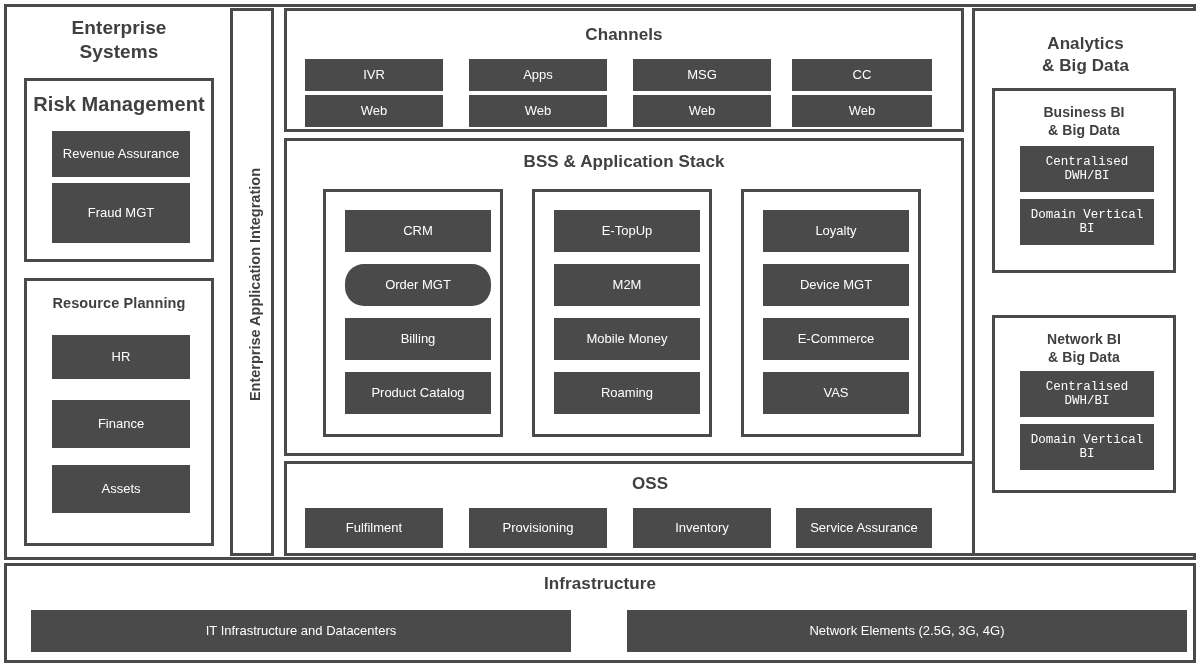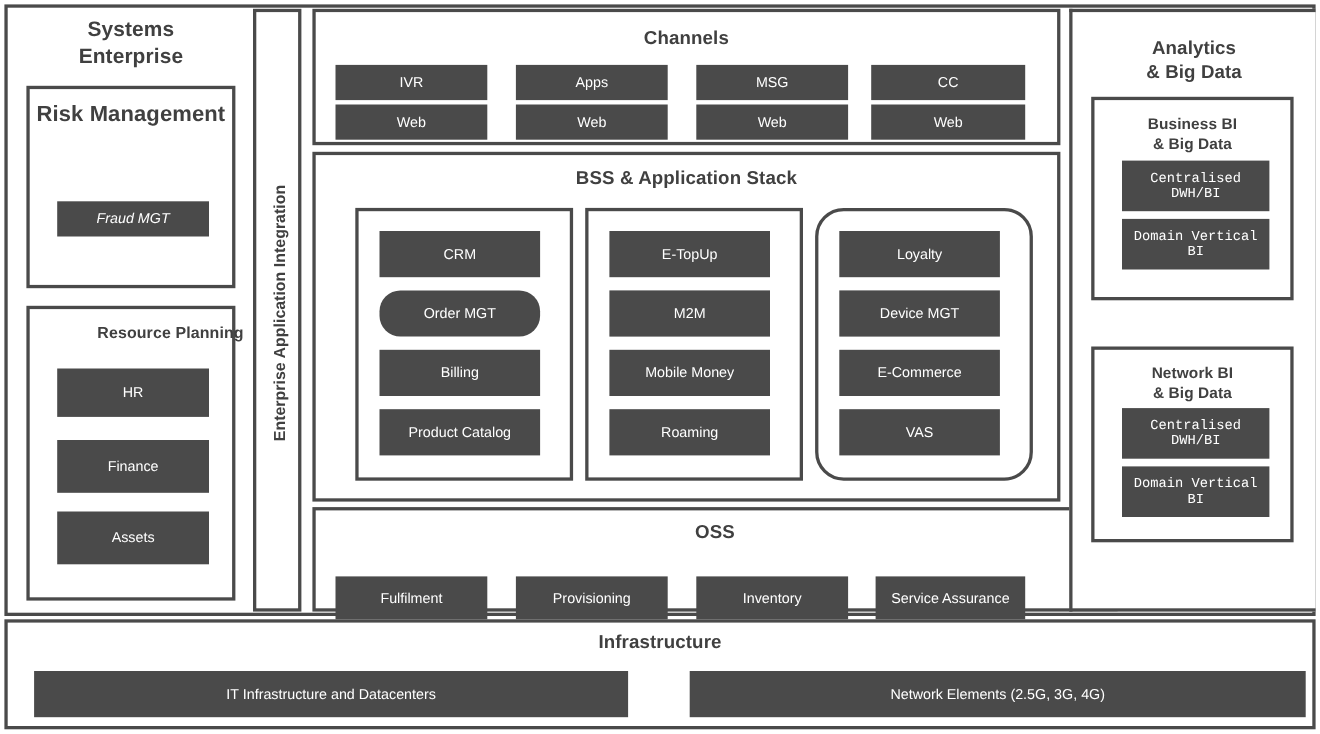--- a/index.html
+++ b/index.html
@@ -27,21 +27,21 @@
 
   
   #outer-top{left:4px;top:4px;width:1192px;height:556px;}
   #outer-infra{left:4px;top:563px;width:1192px;height:100px;}
 
   
   #ent-title{position:absolute;left:14px;top:16px;width:210px;font-size:19px;line-height:24px;}
   #risk-box{left:24px;top:78px;width:190px;height:184px;}
   #risk-title{position:absolute;left:0;top:12px;width:100%;font-size:20px;}
   #rp-box{left:24px;top:278px;width:190px;height:268px;}
-  #rp-title{position:absolute;left:0;top:14px;width:100%;font-size:14.5px;padding-left:36px;}
+  #rp-title{position:absolute;left:0;top:14px;width:100%;font-size:14.5px;}
   .ent-tile{position:absolute;left:25px;width:138px;font-size:13px;}
 
   
   #eai-box{left:230px;top:8px;width:44px;height:548px;border-width:3px;}
   #eai-label{
     position:absolute;left:0;top:0;width:44px;height:548px;
     display:flex;align-items:center;justify-content:center;
   }
   #eai-label span{
     writing-mode:vertical-rl;transform:rotate(180deg);
@@ -49,27 +49,27 @@
   }
 
   
   #channels-box{left:284px;top:8px;width:680px;height:124px;}
   #channels-title{position:absolute;left:0;top:14px;width:100%;font-size:17px;}
   .chan-tile{position:absolute;height:32px;font-size:13px;}
 
   
   #bss-box{left:284px;top:138px;width:680px;height:318px;}
   #bss-title{position:absolute;left:0;top:11px;width:100%;font-size:17px;}
-  .bss-col{position:absolute;top:48px;width:198px;height:248px;}
+  .bss-col{position:absolute;top:48px;width:180px;height:248px;}
   .bss-tile{position:absolute;left:19px;width:146px;height:42px;font-size:13px;}
 
   
   #oss-box{left:284px;top:461px;width:732px;height:95px;}
   #oss-title{position:absolute;left:0;top:10px;width:100%;font-size:17px;}
-  .oss-tile{position:absolute;top:60px;height:40px;font-size:13px;}
+  .oss-tile{position:absolute;top:44px;height:40px;font-size:13px;}
 
   
   #analytics-box{left:972px;top:8px;width:224px;height:548px;border-right:none;}
   #ana-title{position:absolute;left:0;top:22px;width:100%;font-size:17px;line-height:22px;}
   #bbi-box{left:992px;top:88px;width:184px;height:185px;}
   #nbi-box{left:992px;top:315px;width:184px;height:178px;}
   .bi-title{position:absolute;left:0;top:12px;width:100%;font-size:14px;line-height:18px;}
   .bi-tile{position:absolute;left:25px;width:134px;font-size:12.5px;font-family:Liberation Mono, monospace;}
 
   
@@ -77,27 +77,28 @@
   .infra-tile{position:absolute;top:44px;height:42px;font-size:13px;}
 </style>
 </head>
 <body>
 
 <div class="canvas">
 
   <div class="frame" id="outer-top"></div>
 
   <div class="title" id="ent-title">
+    <div>Enterprise</div>
     <div>Systems</div>
-    <div>Enterprise</div>
   </div>
 
   <div class="frame" id="risk-box">
     <div class="title" id="risk-title">Risk Management</div>
-    <div class="tile ent-tile" style="top:102px;height:32px;font-style:italic;">Fraud MGT</div>
+    <div class="tile ent-tile" style="top:50px;height:46px;">Revenue Assurance</div>
+    <div class="tile ent-tile" style="top:102px;height:60px;">Fraud MGT</div>
   </div>
 
   <div class="frame" id="rp-box">
     <div class="title" id="rp-title">Resource Planning</div>
     <div class="tile ent-tile" style="top:54px;height:44px;">HR</div>
     <div class="tile ent-tile" style="top:119px;height:48px;">Finance</div>
     <div class="tile ent-tile" style="top:184px;height:48px;">Assets</div>
   </div>
 
   <div class="frame" id="eai-box">
@@ -130,21 +131,21 @@
       <div class="tile bss-tile" style="top:180px;">Product Catalog</div>
     </div>
 
     <div class="frame bss-col" style="left:245px;">
       <div class="tile bss-tile" style="top:18px;">E-TopUp</div>
       <div class="tile bss-tile" style="top:72px;">M2M</div>
       <div class="tile bss-tile" style="top:126px;">Mobile Money</div>
       <div class="tile bss-tile" style="top:180px;">Roaming</div>
     </div>
 
-    <div class="frame bss-col" style="left:454px;border-radius:26px;">
+    <div class="frame bss-col" style="left:454px;">
       <div class="tile bss-tile" style="top:18px;">Loyalty</div>
       <div class="tile bss-tile" style="top:72px;">Device MGT</div>
       <div class="tile bss-tile" style="top:126px;">E-Commerce</div>
       <div class="tile bss-tile" style="top:180px;">VAS</div>
     </div>
   </div>
 
   <div class="frame" id="oss-box">
     <div class="title" id="oss-title">OSS</div>
     <div class="tile oss-tile" style="left:18px;width:138px;">Fulfilment</div>

